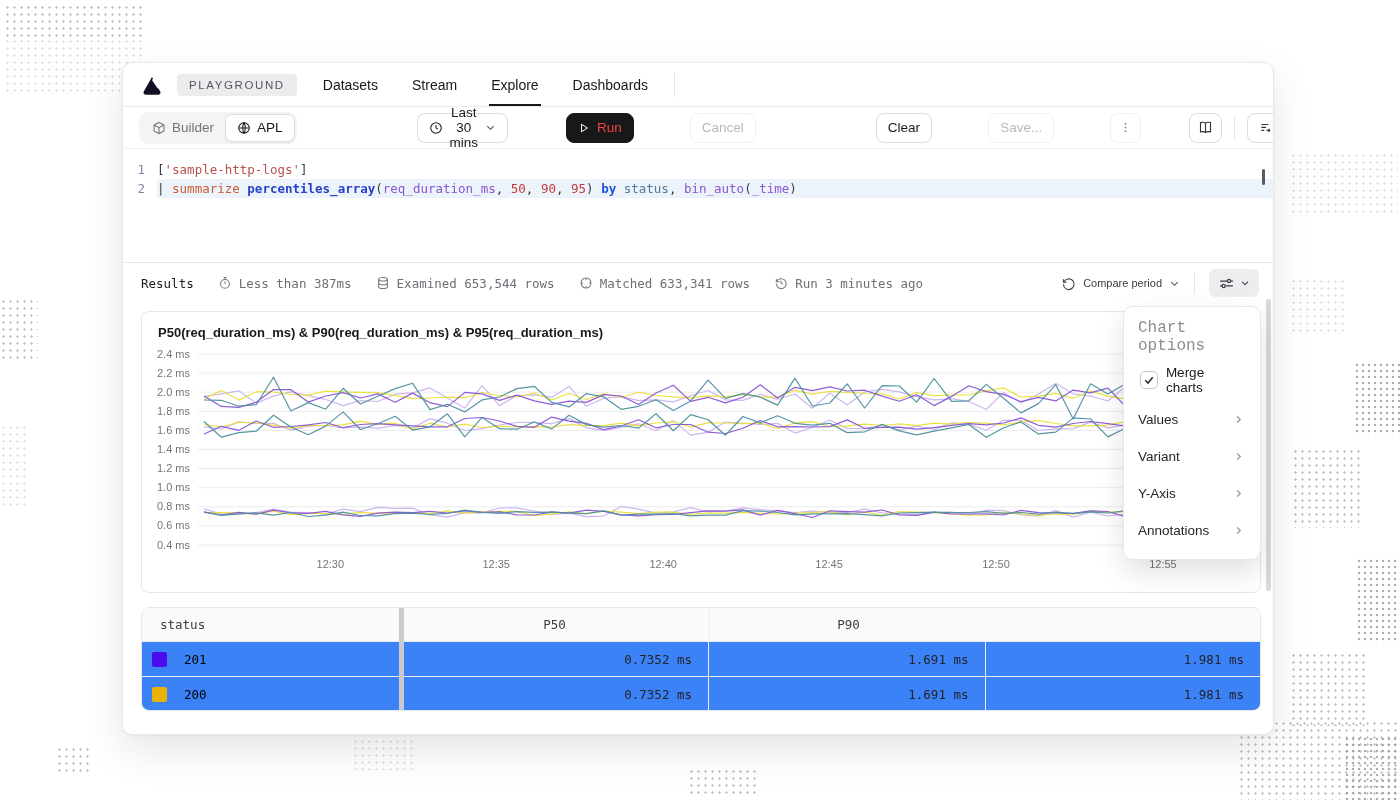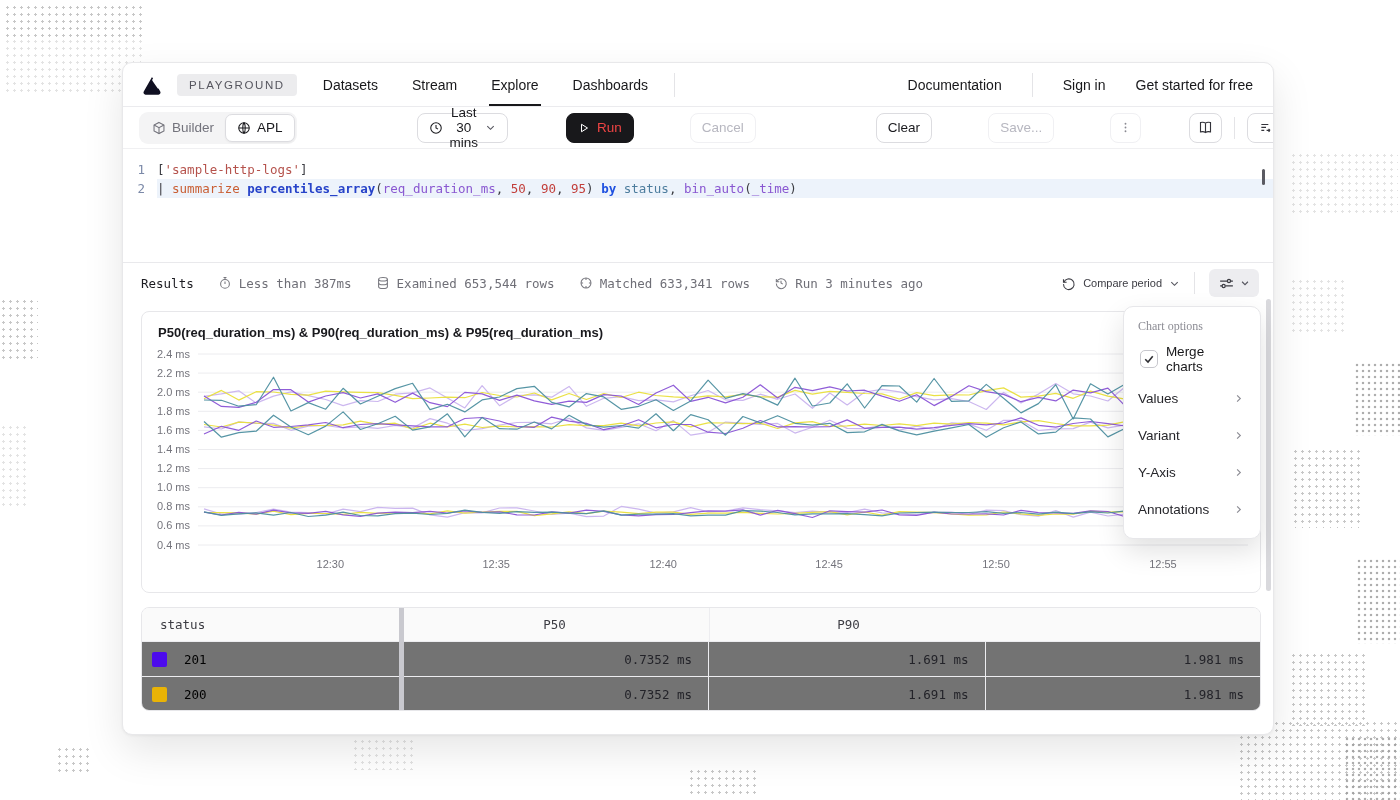--- a/index.html
+++ b/index.html
@@ -81,38 +81,38 @@
 
   
   .chart-card { position:absolute; left:18px; top:248px; width:1120px; height:282px; border:1px solid #e7e7ea;
     border-radius:8px; background:#fff; }
   .chart-title { position:absolute; left:16px; top:13px; font-size:13px; font-weight:bold; color:#19191d; }
   .chart-card svg { position:absolute; left:0; top:0; }
 
   
   .table { position:absolute; left:18px; top:544px; width:1120px; height:104px; border:1px solid #e7e7ea;
     border-radius:8px; overflow:hidden; background:#fff; font-family:"DejaVu Sans Mono", monospace; font-size:12.5px; }
-  .trow { display:flex; height:35px; align-items:center; border-bottom:1px solid #ededf0; background:#737373; }
+  .trow { display:flex; height:35px; align-items:center; border-bottom:1px solid #ededf0; background:#3b82f6; }
   .trow.head { height:34px; background:#fafafa; color:#3c3c43; }
   .tc { height:100%; display:flex; align-items:center; border-right:1px solid #ededf0; }
   .tc:last-child { border-right:none; }
   .tc.c-status { width:258px; padding-left:18px; }
   .trow:not(.head) .tc.c-status { padding-left:10px; gap:17px; }
   .tc.c-p50 { width:310px; }
   .tc.c-p90 { width:277px; }
   .tc.c-p95 { width:275px; }
   .tc.center { justify-content:center; }
   .tc.num { justify-content:flex-end; padding-right:16px; color:#232329; }
   .swatch { width:15px; height:15px; border-radius:2px; flex:none; }
   .col-handle { position:absolute; left:257px; top:0; bottom:0; width:5px; background:#c9c9cf; }
 
   
   .popup { position:absolute; left:1000px; top:243px; width:138px; background:#fff; border:1px solid #e7e7ea;
     border-radius:10px; box-shadow:0 12px 28px rgba(0,0,0,.12); padding:12px 0 10px; z-index:20; }
-  .popup-title { font-family:Liberation Serif, serif; font-size:12px; color:#8c8c94; padding:0 14px 8px; }
+  .popup-title { font-family:Liberation Mono, monospace; font-size:16px; color:#8c8c94; padding:0 14px 8px; }
   .merge-row { display:flex; align-items:center; gap:8px; padding:2px 16px 6px; cursor:pointer; }
   .checkbox { width:18px; height:18px; border:1px solid #c7c7cd; border-radius:5px; display:flex; align-items:center;
     justify-content:center; background:#fff; }
   .merge-label { font-size:13.5px; color:#18181b; }
   .menu-item { display:flex; align-items:center; justify-content:space-between; padding:0 16px 0 14px; height:37px;
     font-size:13.5px; color:#26262b; cursor:pointer; }
   .chev { color:#8c8c94; }
 
   .icon { display:inline-flex; align-items:center; justify-content:center; }
 </style>
@@ -148,26 +148,20 @@
         </svg>
       </span>
       <span class="badge">PLAYGROUND</span>
       <div class="tabs">
         <div class="tab">Datasets</div>
         <div class="tab">Stream</div>
         <div class="tab active">Explore</div>
         <div class="tab">Dashboards</div>
       </div>
       <div class="nav-div"></div>
-      <div class="nav-right">
-        <span>Documentation</span>
-        <span class="nav-div2"></span>
-        <span>Sign in</span>
-        <span>Get started for free</span>
-      </div>
     </div>
 
     <div class="toolbar">
       <div class="seg">
         <div class="seg-item">
           <span class="icon">
             <svg width="14" height="14" viewBox="0 0 24 24" fill="none" stroke="#73737c" stroke-width="1.8">
               <path d="M12 2.5 20.5 7v10L12 21.5 3.5 17V7Z"></path>
                 <path d="M3.5 7 12 11.5 20.5 7M12 11.5V21.5"></path>
             </svg>

